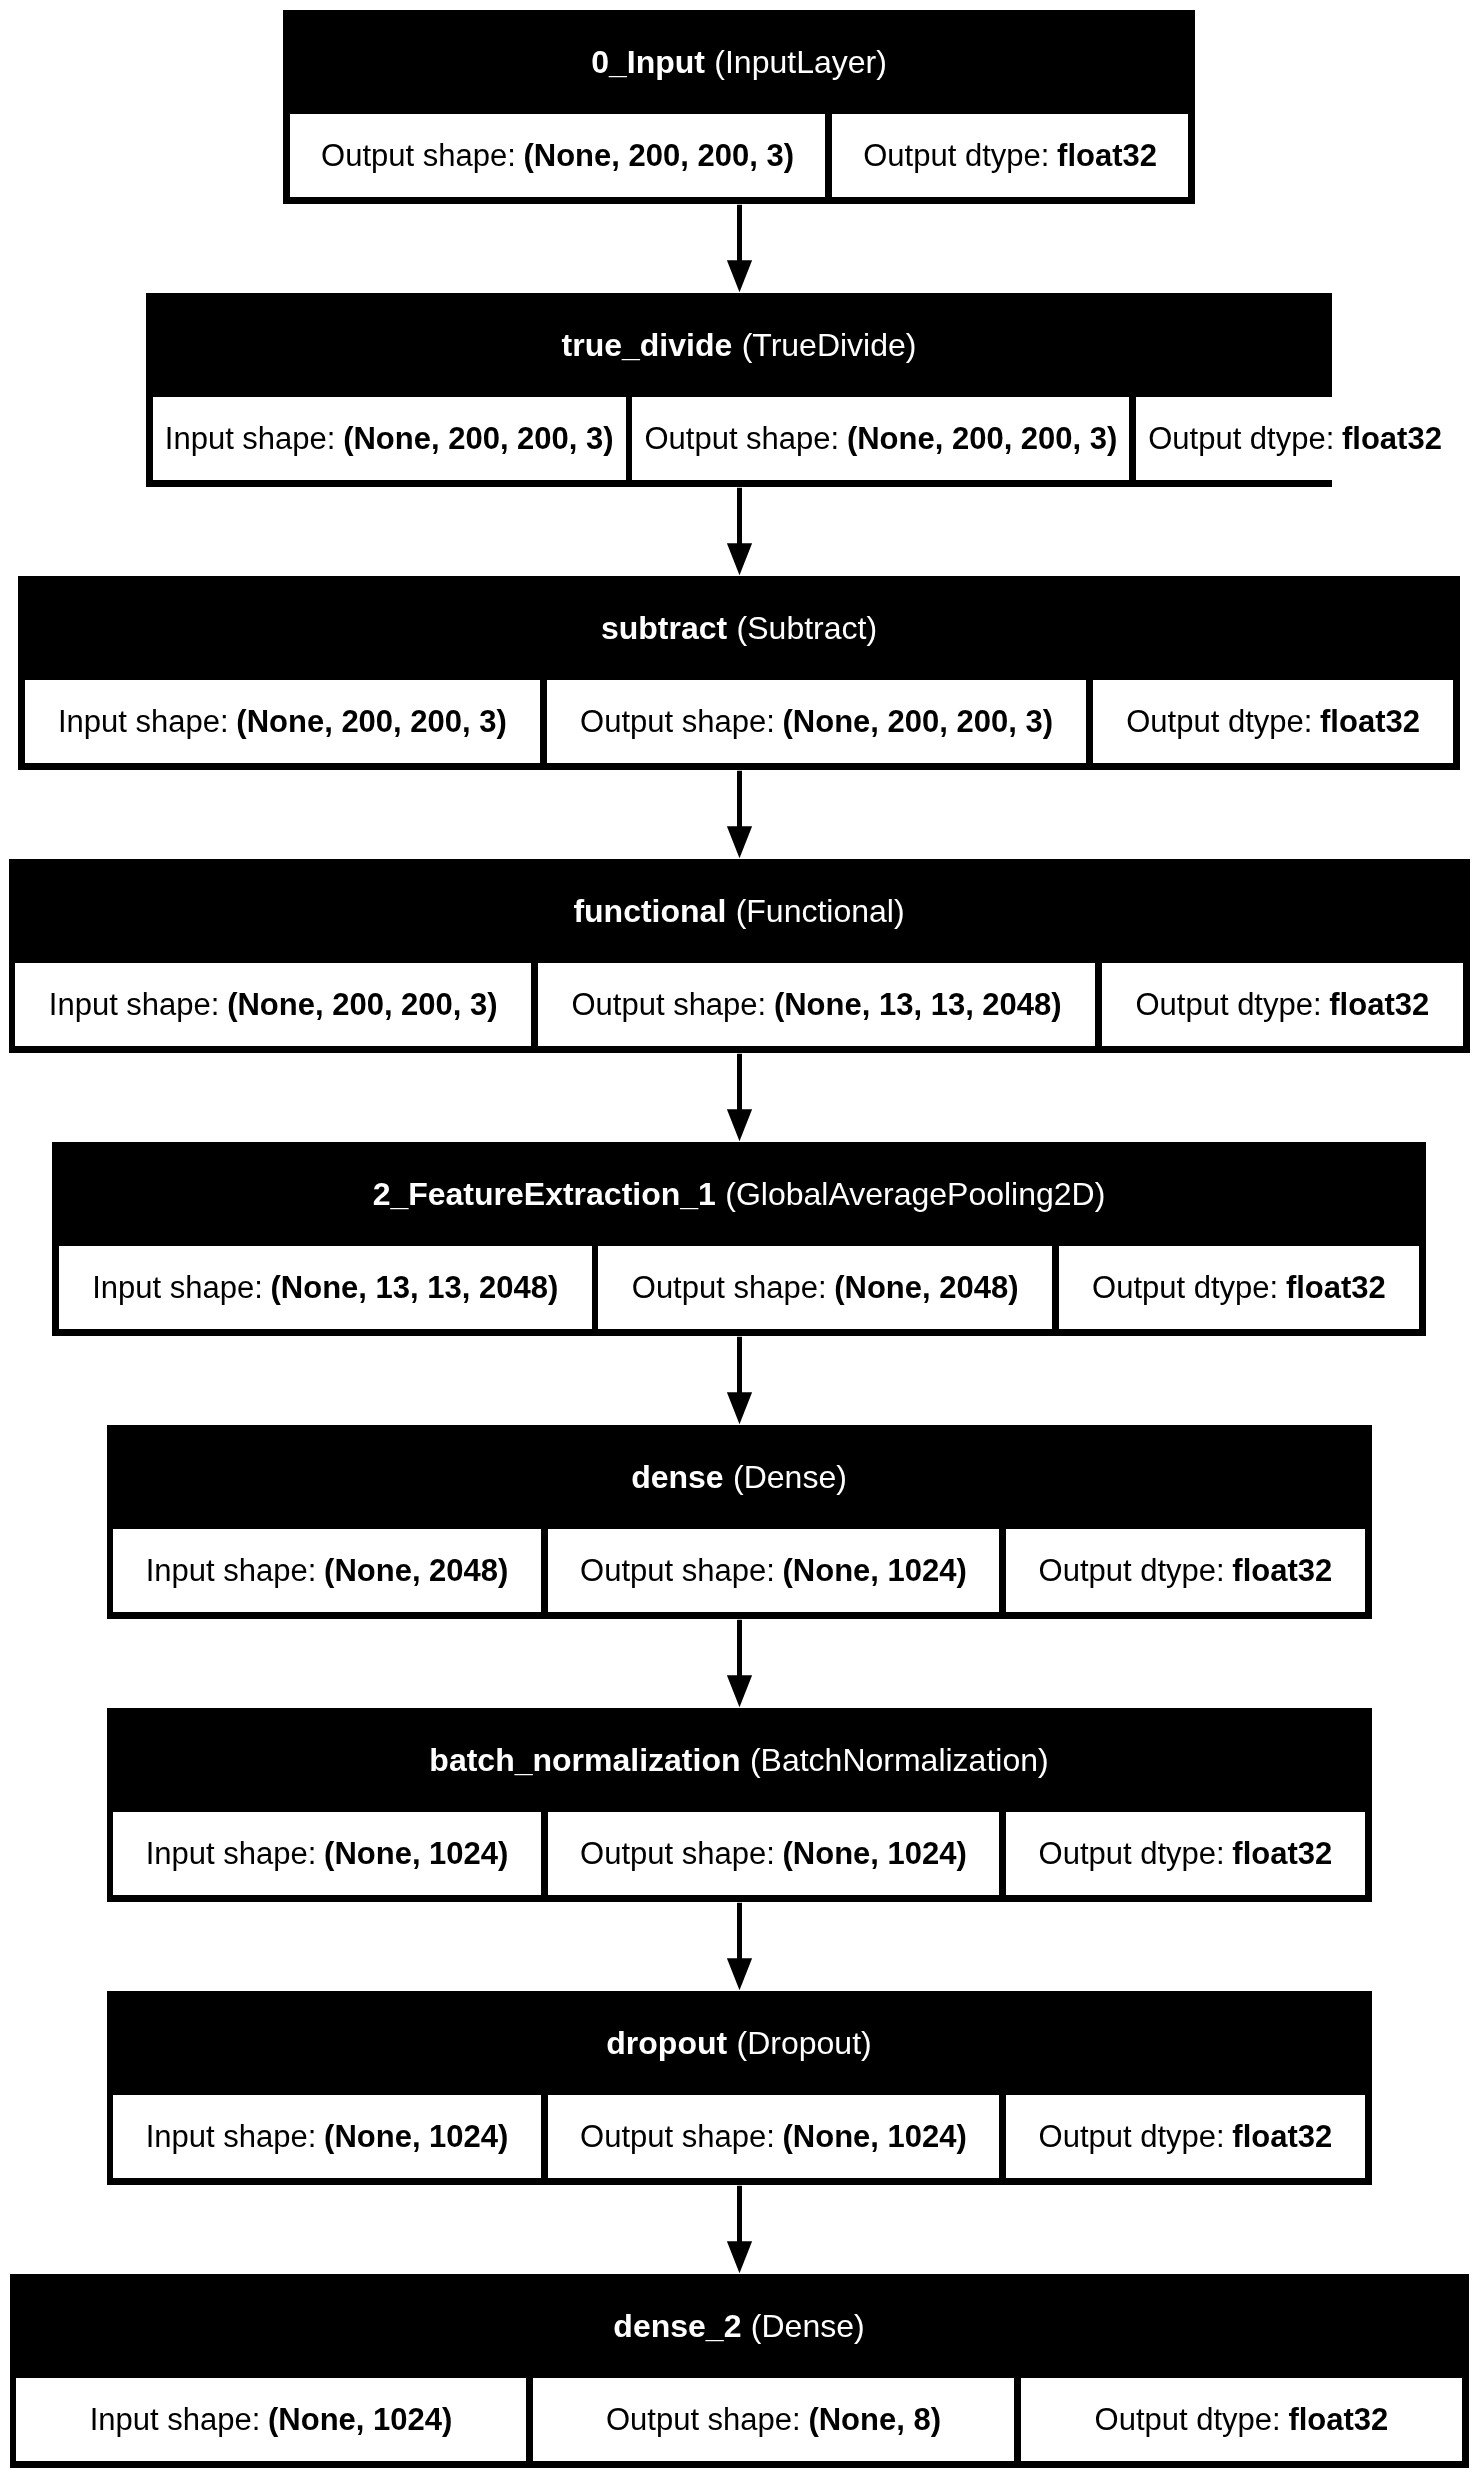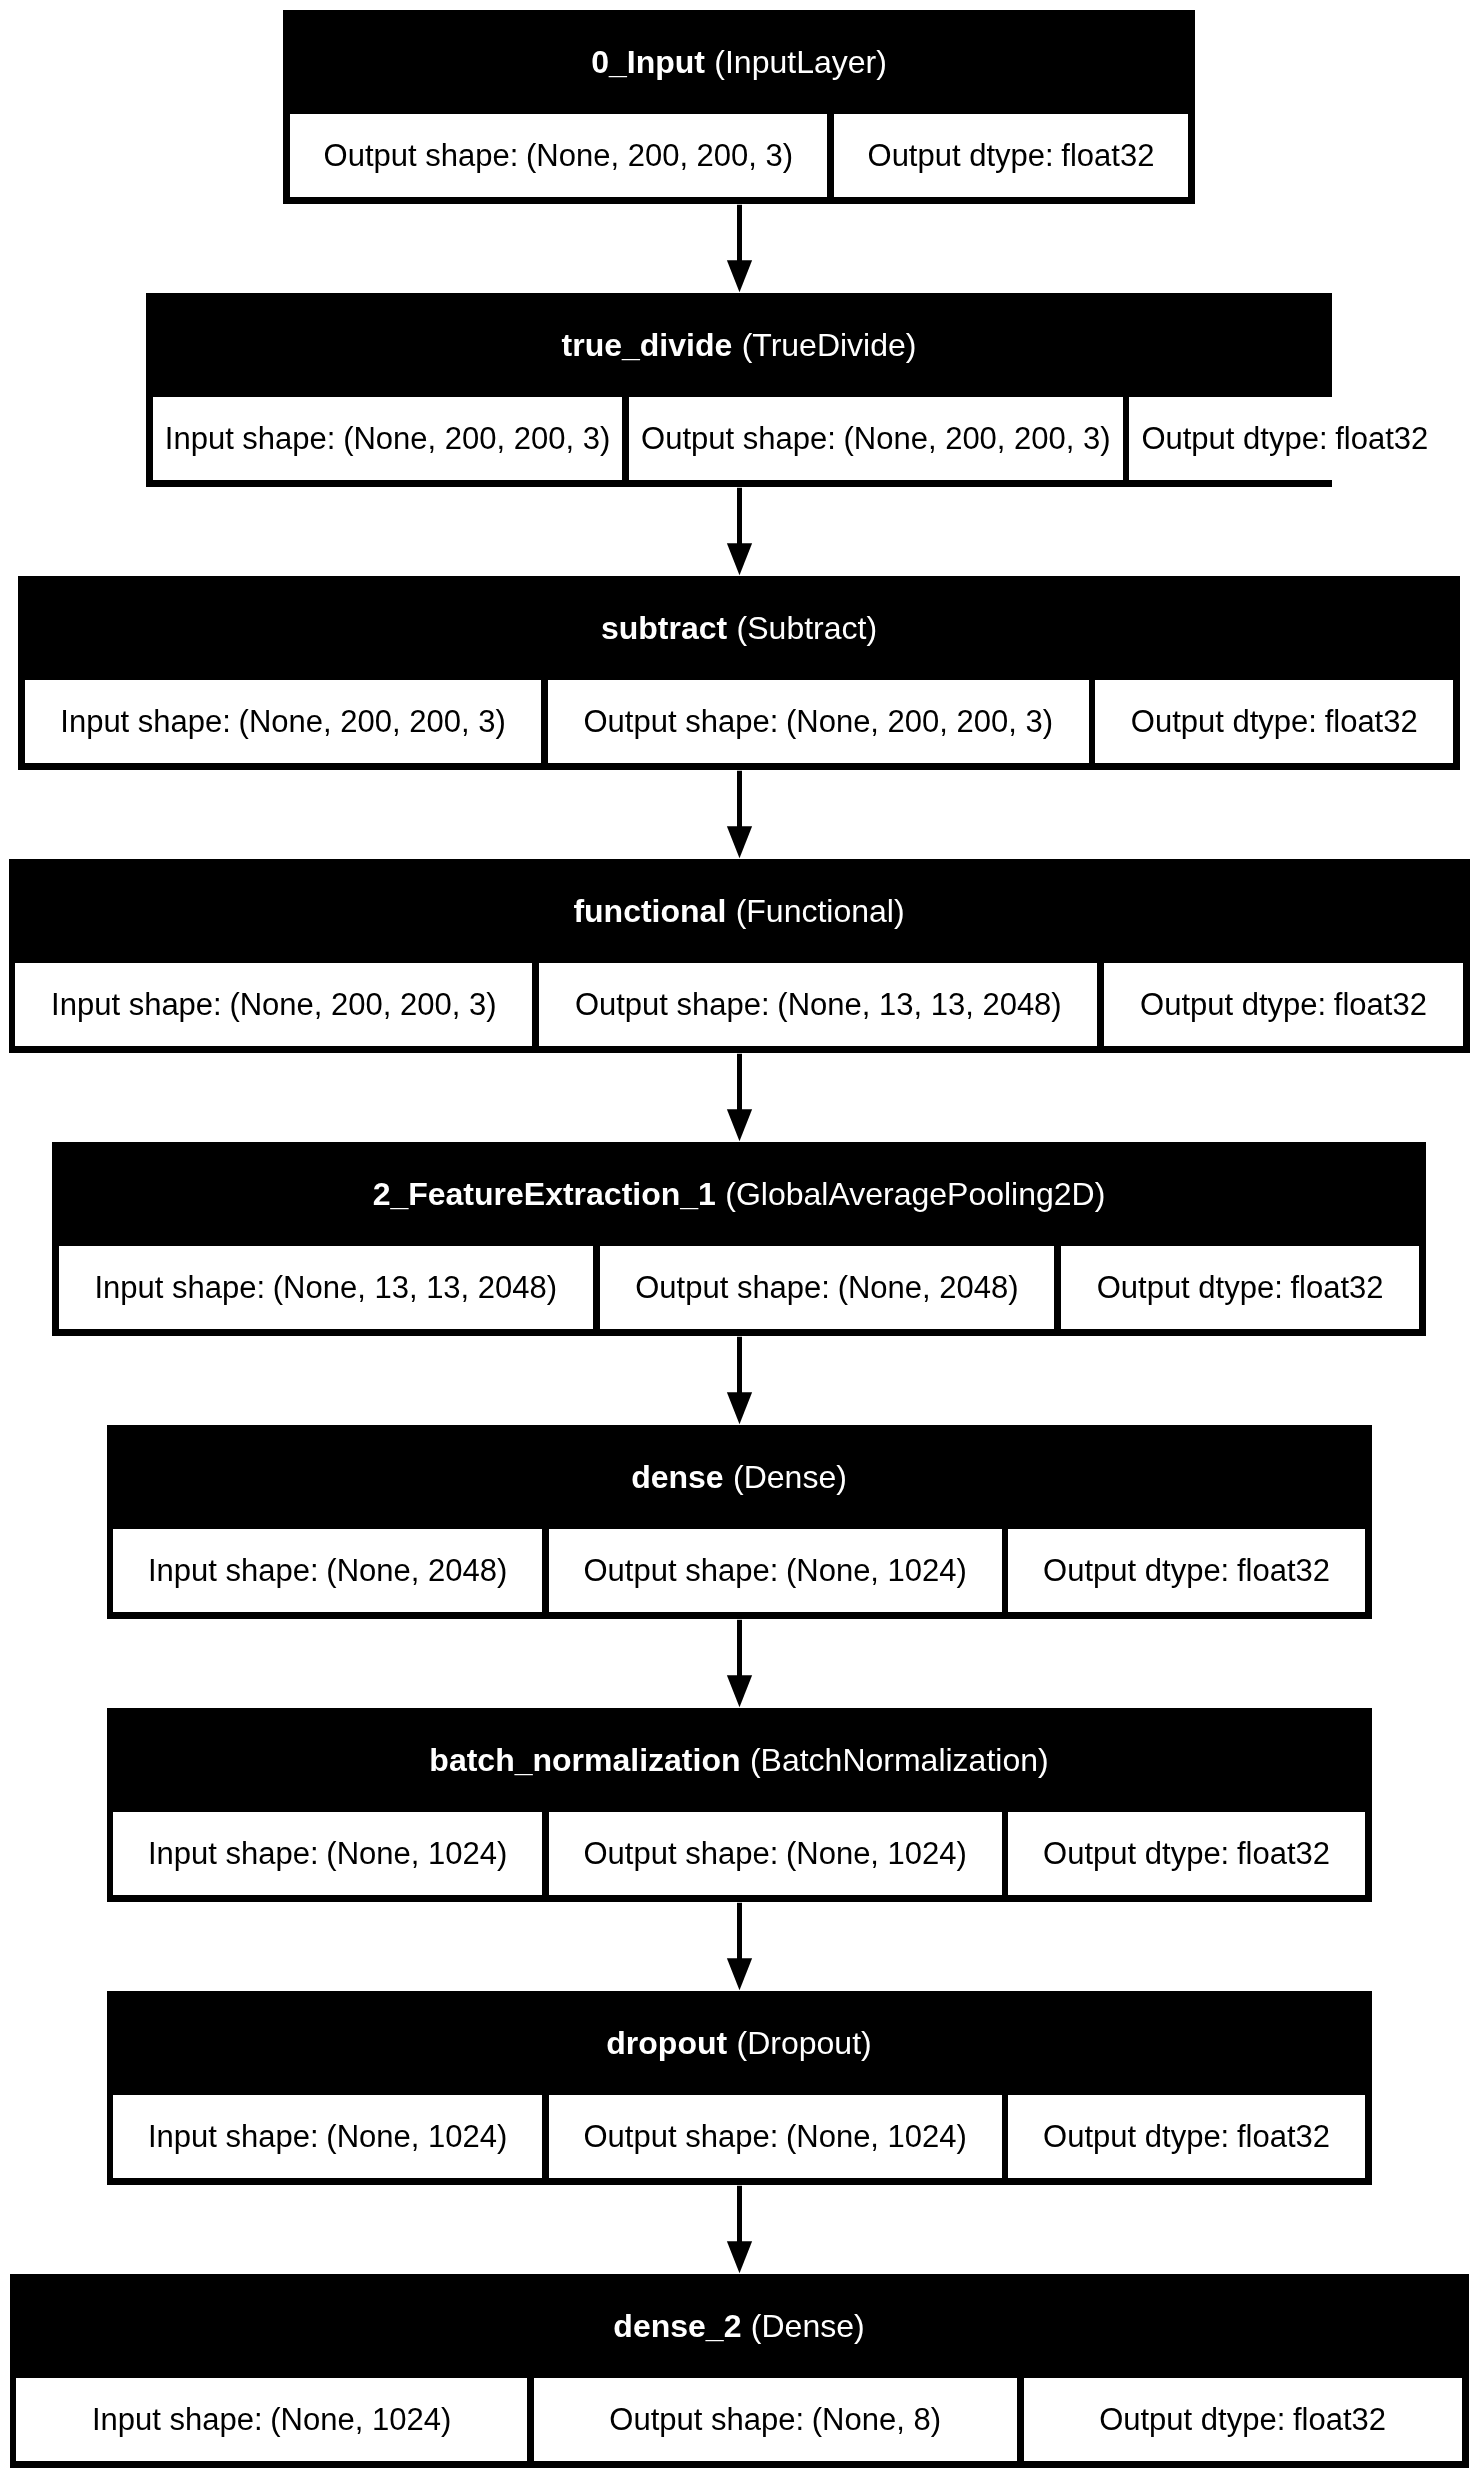--- a/index.html
+++ b/index.html
@@ -44,21 +44,21 @@
     background: #ffffff;
     color: #000000;
     display: flex;
     align-items: center;
     justify-content: center;
     font-size: 31px;
     white-space: nowrap;
     padding: 0 12px;
   }
   .cell-label { margin-right: 7.7px; }
-  .cell-value { font-weight: normal; }
+  .cell-value { font-weight: bold; }
   .connector {
     flex: 0 0 89px;
     display: block;
   }
   
   .n1 { width: 912px; text-align: right; }
   .n2 { width: 1186px; }
   .n3 { width: 1442px; }
   .n4 { width: 1461px; }
   .n5 { width: 1374px; }

